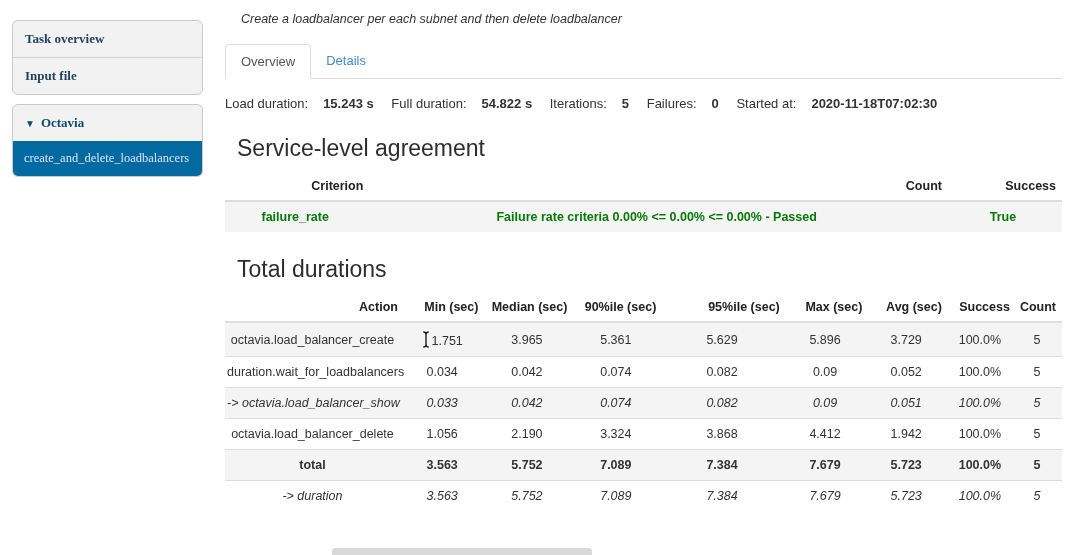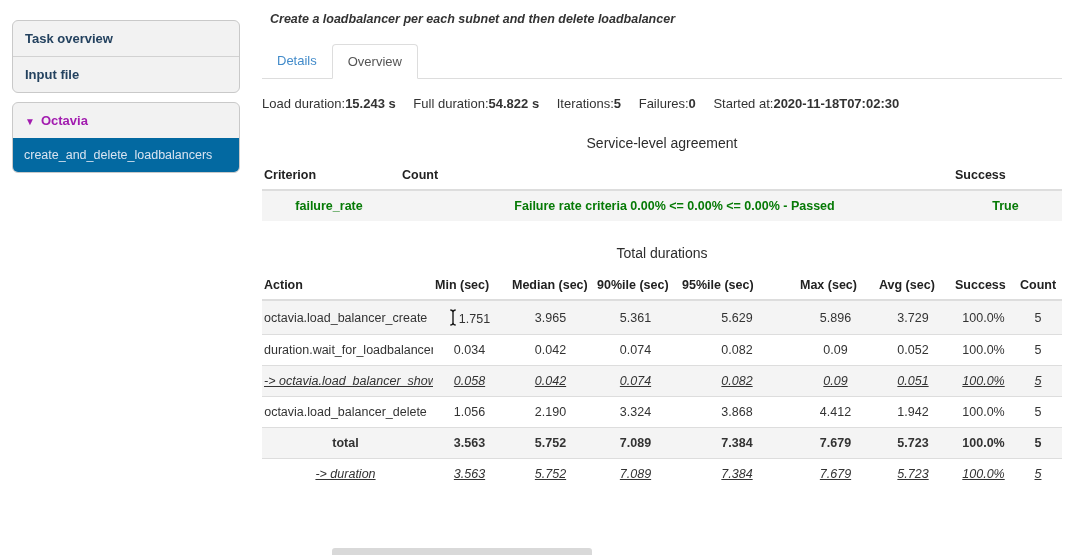--- a/index.html
+++ b/index.html
@@ -5,64 +5,64 @@
   * { box-sizing: border-box; }
   html,body { margin:0; padding:0; }
   body {
     width:1068px; height:555px; overflow:hidden; position:relative;
     background:#ffffff; color:#333;
     font-family:"Liberation Sans", sans-serif; font-size:13px;
   }
   .page { display:flex; align-items:flex-start; }
 
   
-  .sidebar { width:228px; flex-shrink:0; margin:20px 0 0 12px; }
+  .sidebar { width:191px; flex-shrink:0; margin:20px 0 0 12px;font-family:Liberation Serif, serif; }
   .panel {
     background:#f2f2f2; border:1px solid #c9c9c9; border-radius:6px;
     margin-bottom:9px; overflow:hidden;
   }
   .nav-item {
     padding:10px 12px; font-weight:bold; font-size:13px; color:#24425f;
     cursor:pointer;
   }
   .nav-item + .nav-item { border-top:1px solid #d2d2d2; }
-  .group-header { padding:10px 12px; font-weight:bold; font-size:13px; color:#a21caf; cursor:pointer; }
+  .group-header { padding:10px 12px; font-weight:bold; font-size:13px; color:#0c4a6e; cursor:pointer; }
   .group-header .tri { font-size:10px; margin-right:6px; }
   .selected-item {
     background:#0369a1; color:#d9e4f1; font-size:12.5px;
     padding:10px 11px; cursor:pointer;
   }
 
   
   main { flex:1; padding:12px 6px 0 22px; min-width:0; }
   .page-title { font-size:26px; font-weight:400; color:#2d2d2d; margin:8px 0 15px; }
-  .subtitle { font-style:italic; font-weight:bold; font-size:12.5px; color:#333; margin:0 8px 18px; }
+  .subtitle { font-style:italic; font-weight:normal; font-size:12.5px; color:#333; margin:0 16px 18px; }
 
   .tabs { display:flex; border-bottom:1px solid #ddd; }
   .tab { padding:9px 15px; font-size:13px; cursor:pointer; margin-bottom:-1px; }
   .tab.active {
     color:#555; background:#fff; border:1px solid #ddd; border-bottom-color:#fff;
     border-radius:4px 4px 0 0;
   }
   .tab.inactive { color:#428bca; }
 
   .stats { margin:17px 0 6px; font-size:13px; color:#333; }
   .stat { margin-right:14px; }
-  .stat b { margin-left:0; }
-
-  h2.section-heading { font-size:14px; font-weight:400; color:#2d2d2d; margin:24px 0 10px;text-align:center; }
+  .stat b { margin-left:15px; }
+
+  h2.section-heading { font-size:23px; font-weight:400; color:#2d2d2d; margin:24px 12px 10px; }
 
   table { width:100%; border-collapse:collapse; font-size:12.5px; table-layout:fixed; }
   thead th {
-    text-align:left; font-weight:bold; color:#222;
+    text-align:right; font-weight:bold; color:#222;
     padding:7px 6px 7px 2px; border-bottom:2px solid #ddd;
   }
   tbody td { padding:8px 6px 8px 2px; border-top:1px solid #ddd; overflow:hidden; white-space:nowrap;text-align:center; }
   tbody tr:nth-child(odd) { background:#f4f4f4; }
-  tr.italic { font-style:italic;text-decoration:underline; }
+  tr.italic { font-style:italic; }
   tr.bold { font-weight:bold; }
   .sla-table tbody td { color:#067a06; font-weight:bold; }
 
   .ibeam { display:inline-block; vertical-align:-3px; margin-right:2px; }
 
   .scroll-strip {
     position:absolute; left:332px; bottom:0; width:260px; height:7px;
     background:#d9d9d9; border-radius:3px 3px 0 0;
   }
 </style>
@@ -81,22 +81,22 @@
         <span class="tri">▼</span><span>Octavia</span>
       </div>
       <div class="selected-item">create_and_delete_loadbalancers</div>
     </div>
   </nav>
 
   <main>
     <p class="subtitle">Create a loadbalancer per each subnet and then delete loadbalancer</p>
 
     <div class="tabs">
+      <div class="tab active">Overview</div>
       <div class="tab inactive">Details</div>
-      <div class="tab active">Overview</div>
     </div>
 
     <div class="stats">
       <span class="stat"><span>Load duration:</span><b>15.243 s</b></span>
       <span class="stat"><span>Full duration:</span><b>54.822 s</b></span>
       <span class="stat"><span>Iterations:</span><b>5</b></span>
       <span class="stat"><span>Failures:</span><b>0</b></span>
       <span class="stat"><span>Started at:</span><b>2020-11-18T07:02:30</b></span>
     </div>
 
@@ -169,21 +169,21 @@
             <td>0.042</td>
             <td>0.074</td>
             <td>0.082</td>
             <td>0.09</td>
             <td>0.052</td>
             <td>100.0%</td>
             <td>5</td>
           </tr>
           <tr class="italic">
             <td>-&gt; octavia.load_balancer_show</td>
-            <td>0.058</td>
+            <td>0.033</td>
             <td>0.042</td>
             <td>0.074</td>
             <td>0.082</td>
             <td>0.09</td>
             <td>0.051</td>
             <td>100.0%</td>
             <td>5</td>
           </tr>
           <tr class="">
             <td>octavia.load_balancer_delete</td>

